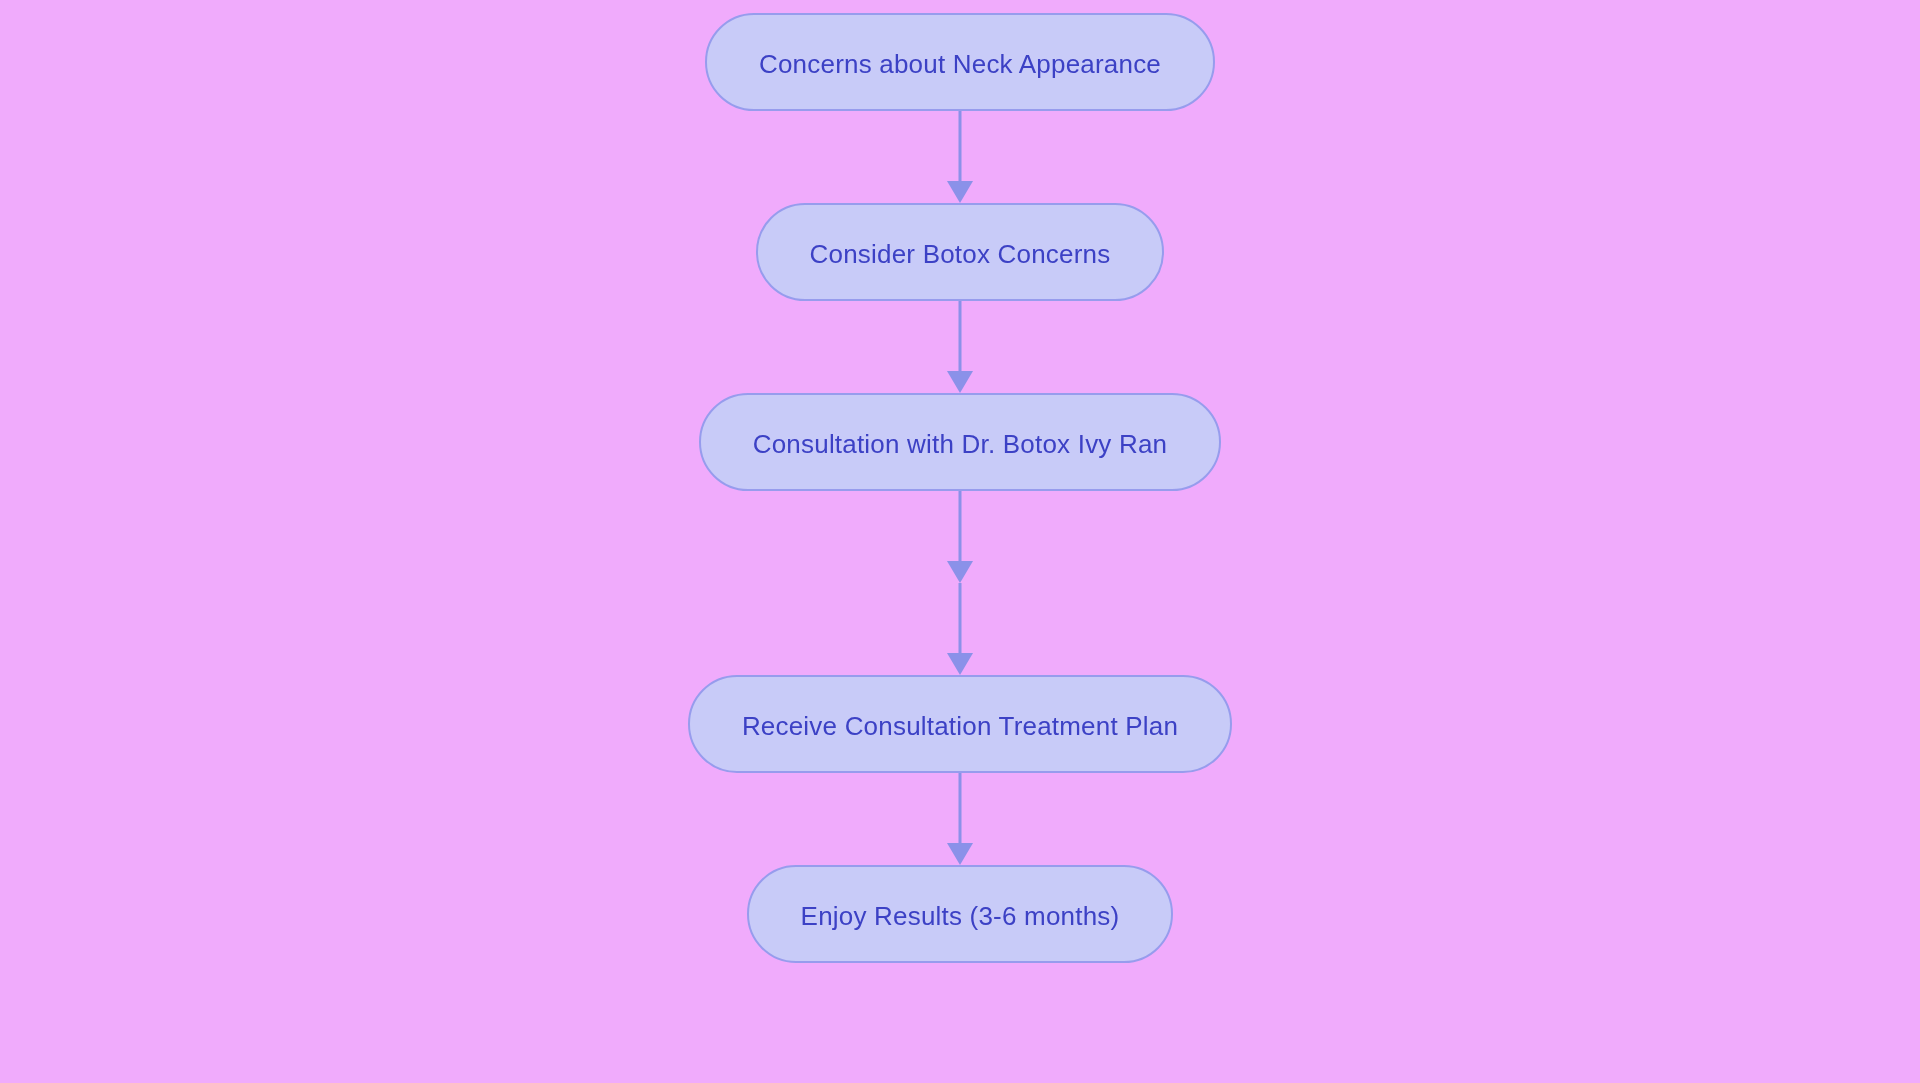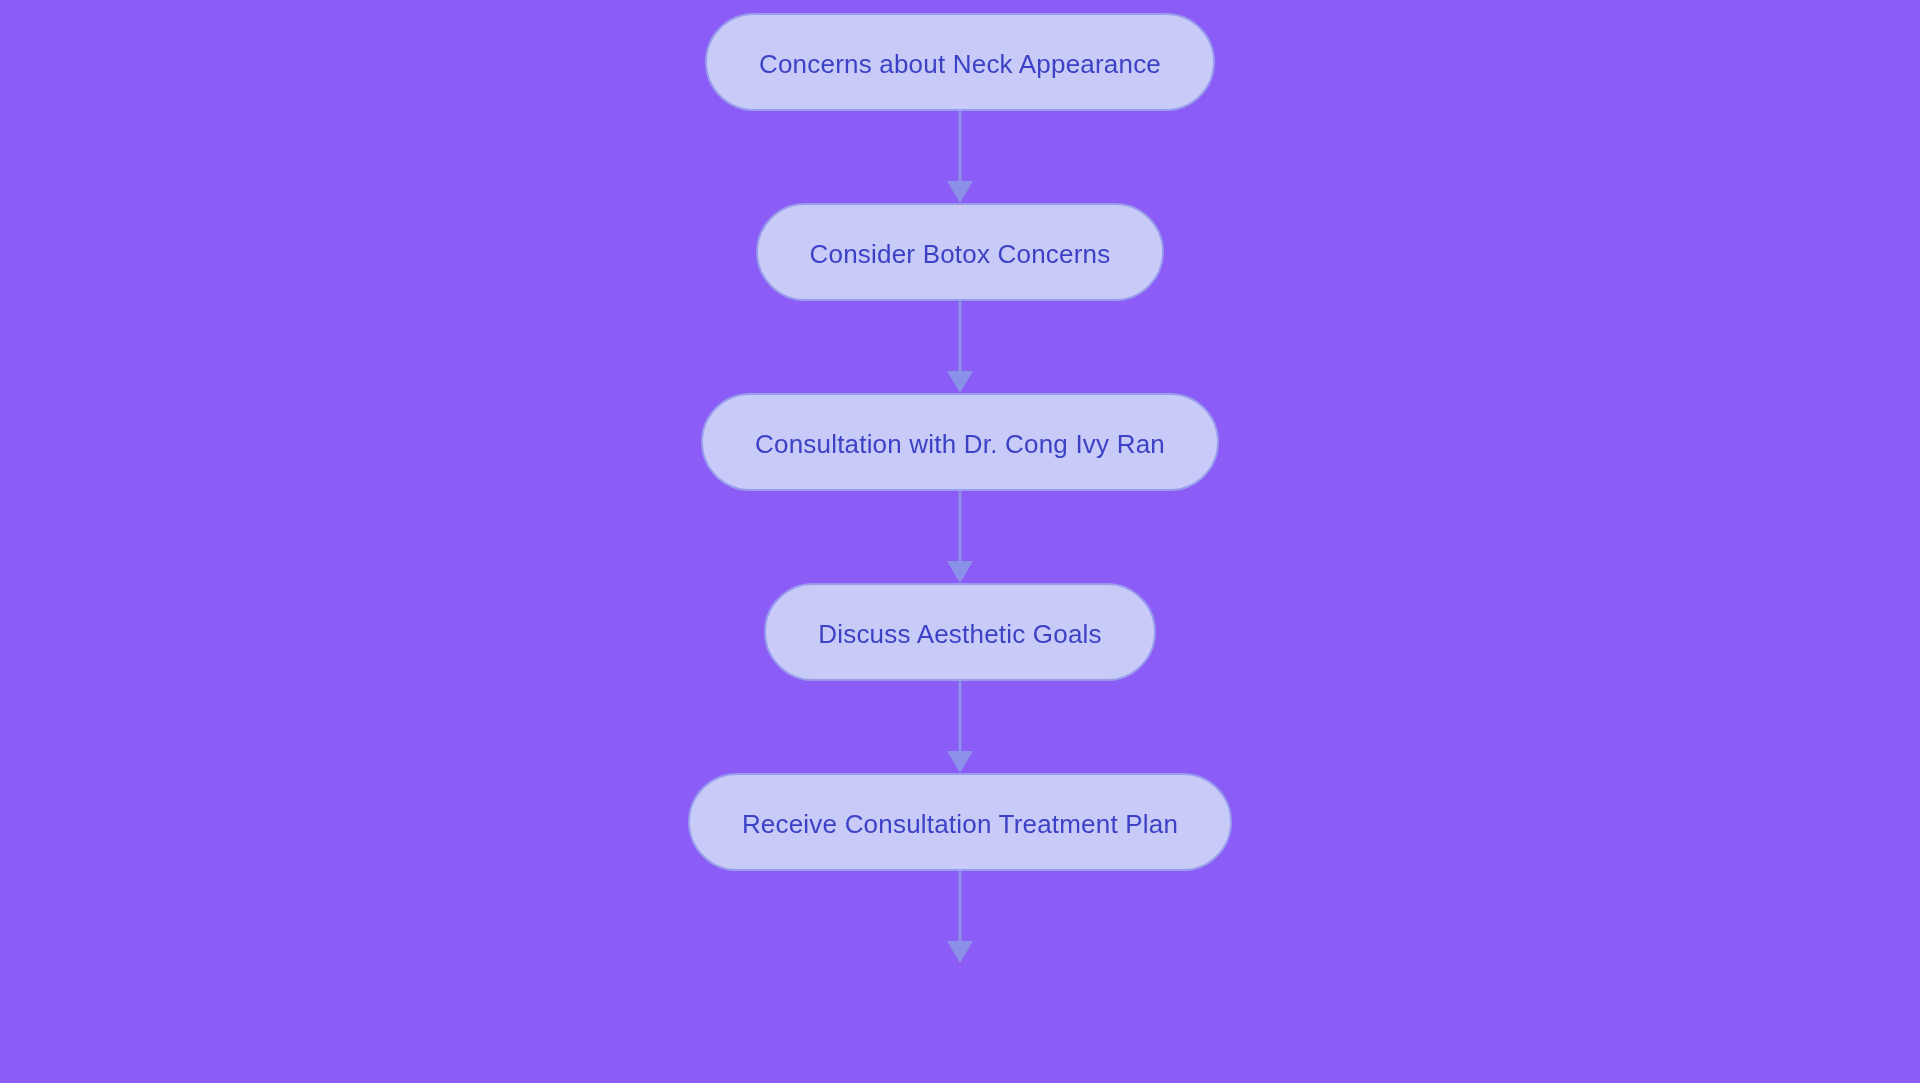--- a/index.html
+++ b/index.html
@@ -4,21 +4,21 @@
 <style>
   html, body {
     margin: 0;
     padding: 0;
     background: #ffffff;
   }
   .canvas {
     position: relative;
     width: 1920px;
     height: 1083px;
-    background: #8b5cf6;
+    background: #f0abfc;
     overflow: hidden;
     font-family: "Liberation Sans", sans-serif;
   }
   .flow-column {
     position: absolute;
     left: 0;
     top: 13px;
     width: 100%;
     display: flex;
     flex-direction: column;
@@ -61,35 +61,35 @@
           <polygon points="1,70 27,70 14,92" fill="#8b91e9"></polygon>
         </svg>
       </div>
       <div class="flow-node">Consider Botox Concerns</div>
       <div class="flow-arrow">
         <svg width="28" height="92" viewBox="0 0 28 92">
           <line x1="14" y1="0" x2="14" y2="73" stroke="#8b91e9" stroke-width="3"></line>
           <polygon points="1,70 27,70 14,92" fill="#8b91e9"></polygon>
         </svg>
       </div>
-      <div class="flow-node">Consultation with Dr. Cong Ivy Ran</div>
+      <div class="flow-node">Consultation with Dr. Botox Ivy Ran</div>
       <div class="flow-arrow">
         <svg width="28" height="92" viewBox="0 0 28 92">
           <line x1="14" y1="0" x2="14" y2="73" stroke="#8b91e9" stroke-width="3"></line>
           <polygon points="1,70 27,70 14,92" fill="#8b91e9"></polygon>
         </svg>
       </div>
-      <div class="flow-node">Discuss Aesthetic Goals</div>
       <div class="flow-arrow">
         <svg width="28" height="92" viewBox="0 0 28 92">
           <line x1="14" y1="0" x2="14" y2="73" stroke="#8b91e9" stroke-width="3"></line>
           <polygon points="1,70 27,70 14,92" fill="#8b91e9"></polygon>
         </svg>
       </div>
       <div class="flow-node">Receive Consultation Treatment Plan</div>
       <div class="flow-arrow">
         <svg width="28" height="92" viewBox="0 0 28 92">
           <line x1="14" y1="0" x2="14" y2="73" stroke="#8b91e9" stroke-width="3"></line>
           <polygon points="1,70 27,70 14,92" fill="#8b91e9"></polygon>
         </svg>
       </div>
+      <div class="flow-node">Enjoy Results (3-6 months)</div>
     </div>
 </div>
 
 </body></html>

